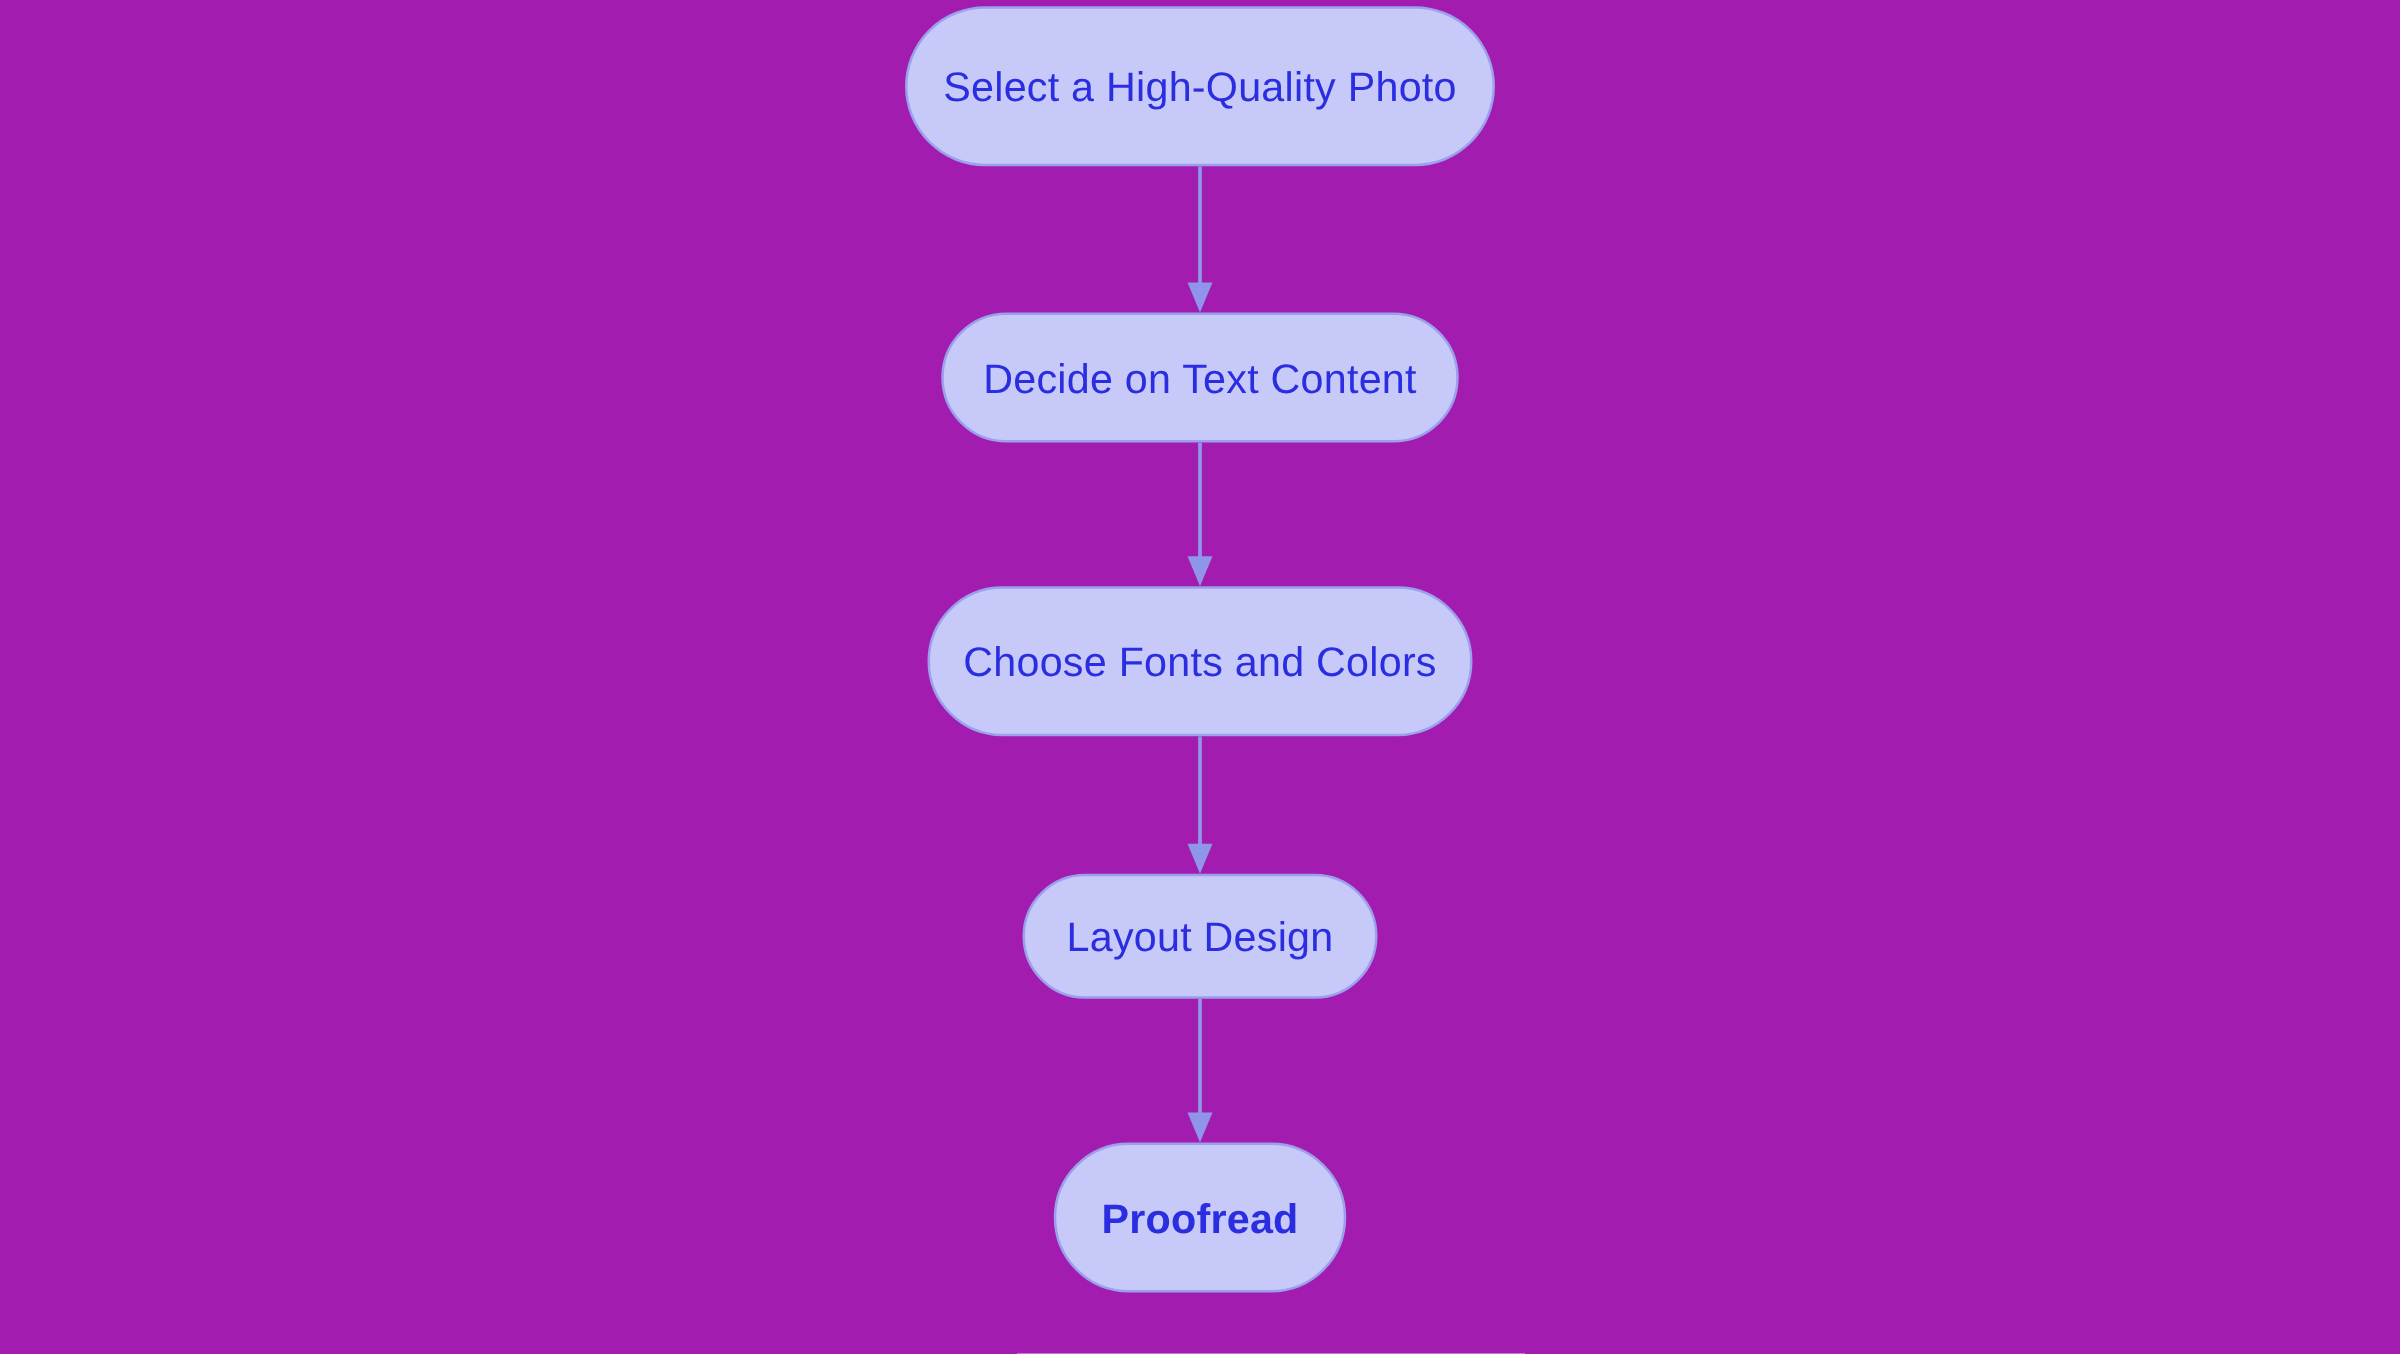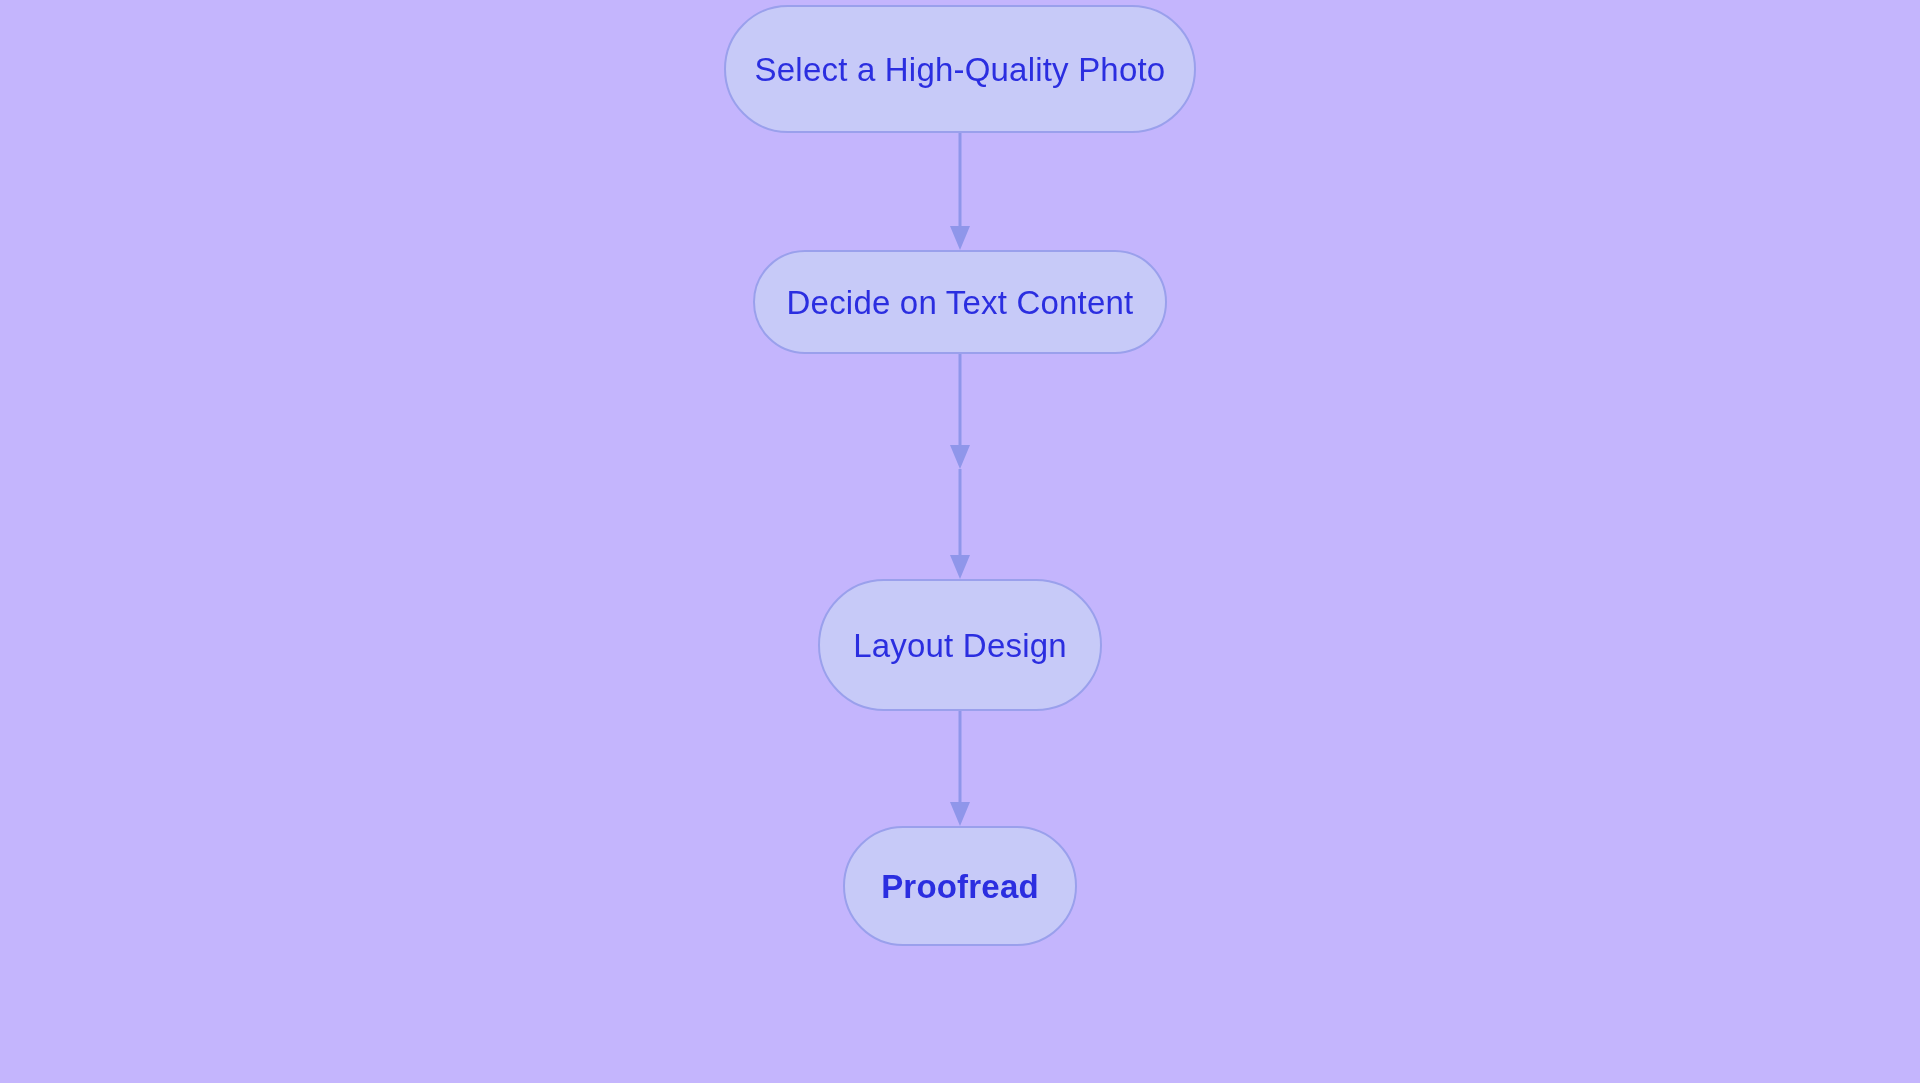--- a/index.html
+++ b/index.html
@@ -8,21 +8,21 @@
     padding: 0;
     background: #ffffff;
   }
   body {
     font-family: "Liberation Sans", sans-serif;
   }
   #canvas {
     position: relative;
     width: 1920px;
     height: 1083px;
-    background: #c4b5fd;
+    background: #a21caf;
     overflow: hidden;
   }
   .flow-column {
     position: absolute;
     left: 0;
     top: 0;
     width: 1920px;
     height: 1083px;
     display: flex;
     flex-direction: column;
@@ -45,21 +45,21 @@
     flex: 0 0 auto;
   }
   .node-label {
     display: block;
     padding: 0 8px;
   }
   
   .node-1 { width: 472px; height: 128px; margin-top: 5px; }
   .node-2 { width: 414px; height: 104px; }
   .node-3 { width: 436px; height: 120px; }
-  .node-4 { width: 284px; height: 132px; }
+  .node-4 { width: 284px; height: 100px; }
   .node-5 { width: 234px; height: 120px; font-weight: bold; }
 
   .connector {
     flex: 0 0 auto;
     width: 26px;
     display: block;
   }
   .connector svg { display: block; }
 
   
@@ -93,20 +93,23 @@
 
     <div class="connector gap-2">
       <span>
         <svg width="26" height="115" viewBox="0 0 26 115" aria-hidden="true">
           <line x1="13" y1="0" x2="13" y2="93" stroke="#8f96ea" stroke-width="3"></line>
           <polygon points="13,115 3,91 23,91" fill="#8f96ea"></polygon>
         </svg>
       </span>
     </div>
 
+    <div class="node node-3">
+      <span class="node-label">Choose Fonts and Colors</span>
+    </div>
 
     <div class="connector gap-3">
       <span>
         <svg width="26" height="110" viewBox="0 0 26 110" aria-hidden="true">
           <line x1="13" y1="0" x2="13" y2="88" stroke="#8f96ea" stroke-width="3"></line>
           <polygon points="13,110 3,86 23,86" fill="#8f96ea"></polygon>
         </svg>
       </span>
     </div>
 

